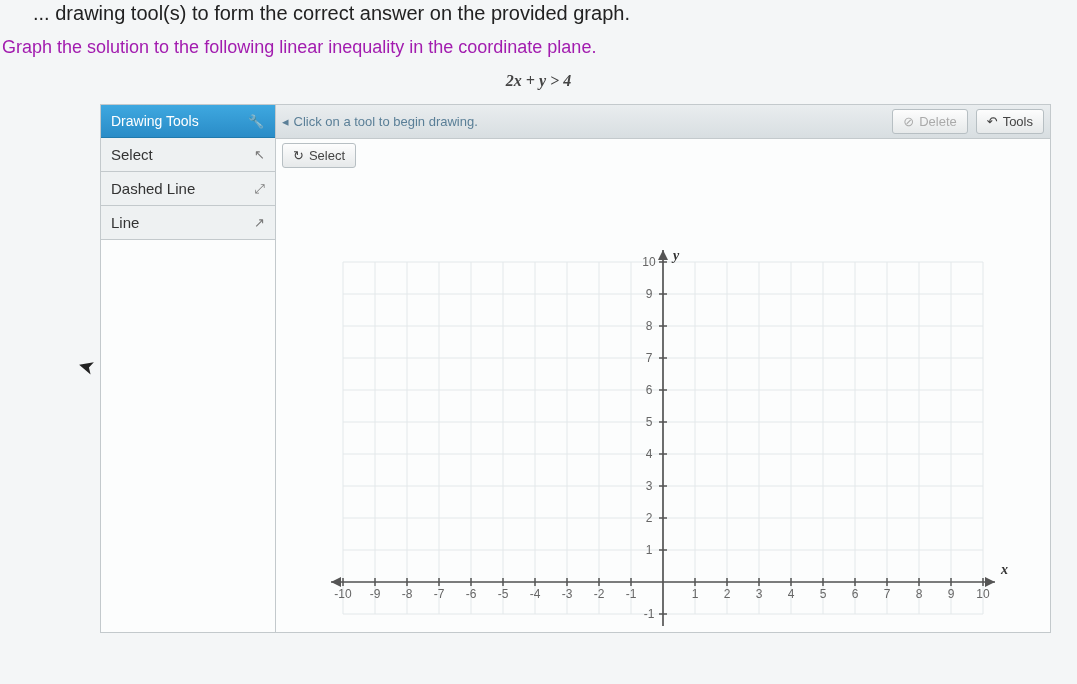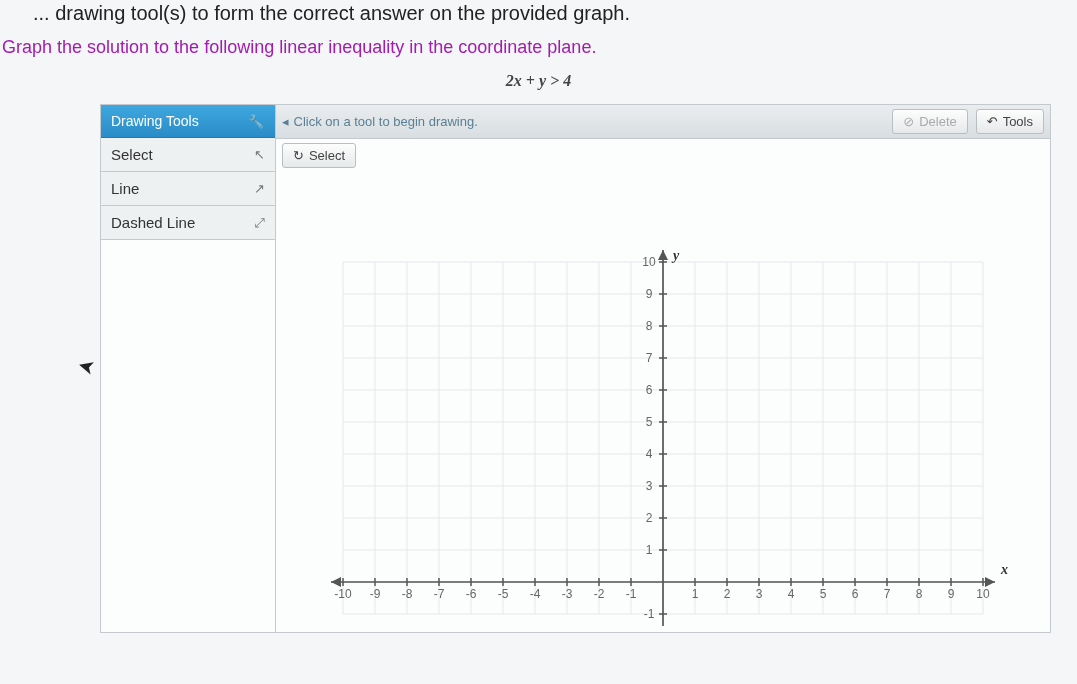--- a/index.html
+++ b/index.html
@@ -153,26 +153,26 @@
   <div class="sidebar">
     <div class="side-header">
       <span>Drawing Tools</span>
       <span class="icon-wrench">🔧</span>
     </div>
     <div class="tool">
       <span>Select</span>
       <span class="tool-icon">↖</span>
     </div>
     <div class="tool">
+      <span>Dashed Line</span>
+      <span class="tool-icon">⤢</span>
+    </div>
+    <div class="tool">
       <span>Line</span>
       <span class="tool-icon">↗</span>
-    </div>
-    <div class="tool">
-      <span>Dashed Line</span>
-      <span class="tool-icon">⤢</span>
     </div>
   </div>
 
   <div class="canvas-area">
     <div class="toolbar">
       <div class="hint">
         <span>◂</span>
         <span>Click on a tool to begin drawing.</span>
       </div>
       <div class="btn disabled">

